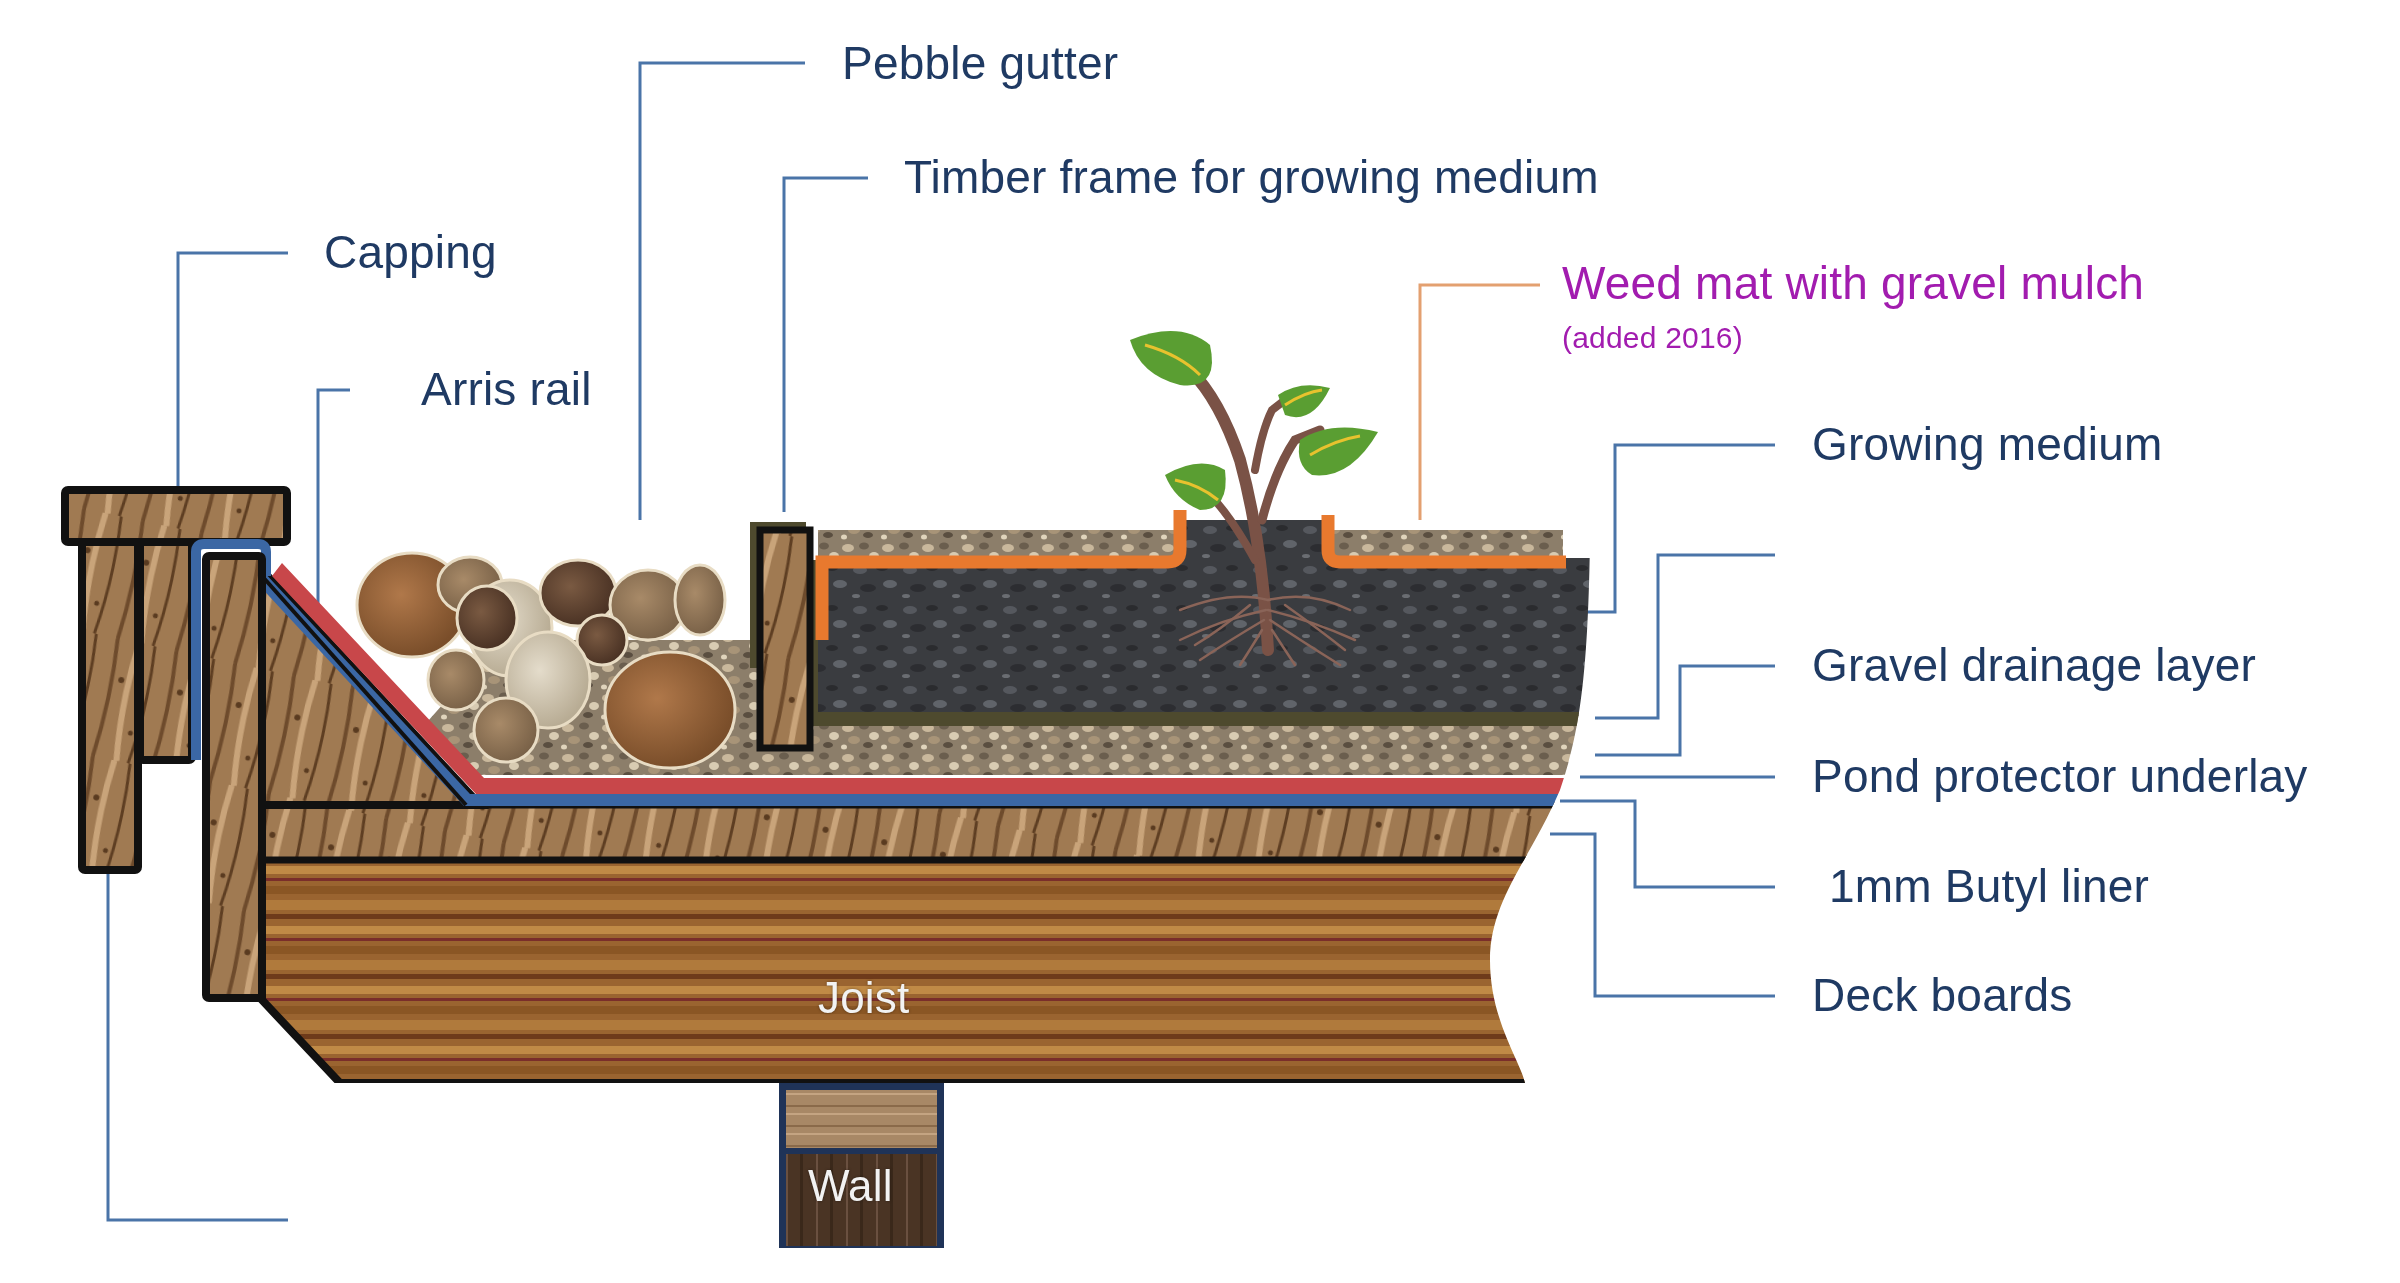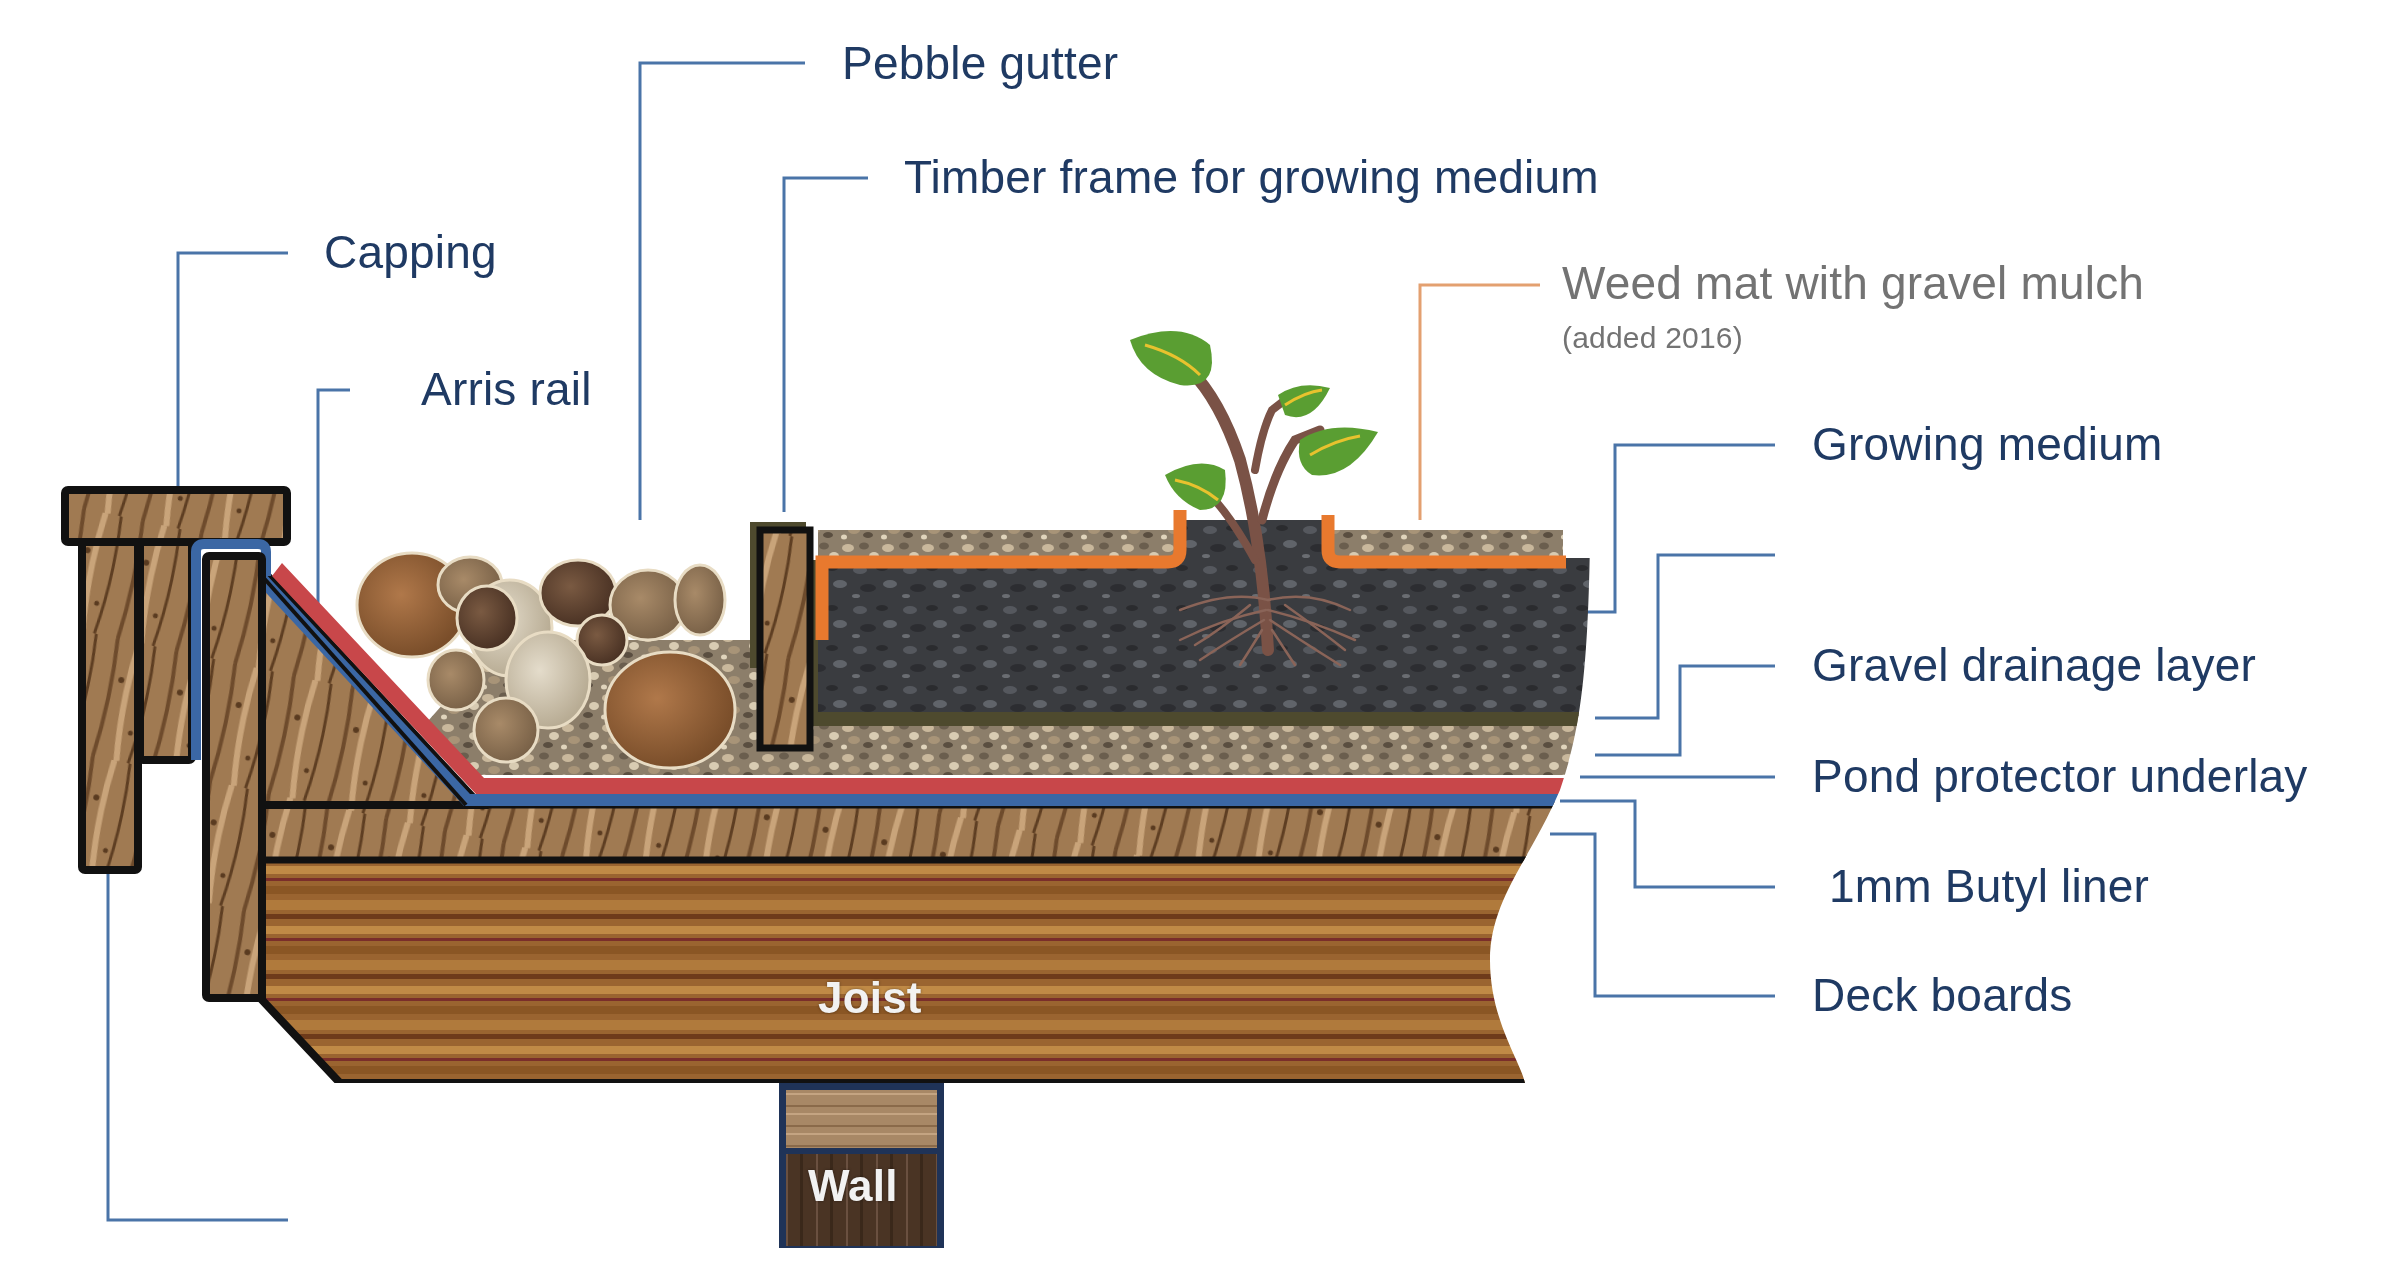--- a/index.html
+++ b/index.html
@@ -1,21 +1,21 @@
 <!DOCTYPE html>
 <html><head>
 <meta charset="utf-8">
 <style>
   html, body { margin:0; padding:0; background:#ffffff; }
   body { width:2400px; height:1283px; position:relative; overflow:hidden; font-family:"Liberation Sans", "DejaVu Sans", sans-serif; }
   #stage { position:absolute; left:0; top:0; width:2400px; height:1083px; }
   .lbl { position:absolute; color:#1f3a63; font-size:46px; white-space:nowrap; line-height:1; letter-spacing:0.2px; }
-  .lbl.orange { color:#737373; }
+  .lbl.orange { color:#a21caf; }
   .lbl.small { font-size:30px; }
-  .lbl.white { color:#f2f2f2; font-weight:bold; font-size:44px; text-shadow:0 0 3px rgba(0,0,0,0.4); }
+  .lbl.white { color:#f2f2f2; font-weight:normal; font-size:44px; text-shadow:0 0 3px rgba(0,0,0,0.4); }
 </style>
 </head>
 <body>
 
 <div id="stage">
 <svg width="2400" height="1283" viewBox="0 0 2400 1283" xmlns="http://www.w3.org/2000/svg">
   <defs>
     <pattern id="woodGrain" width="60" height="120" patternUnits="userSpaceOnUse" patternTransform="rotate(12)">
       <rect width="60" height="120" fill="#a07a52"></rect>
       <path d="M8 0 Q14 60 8 120" stroke="#6e4b2c" stroke-width="4" fill="none"></path>

